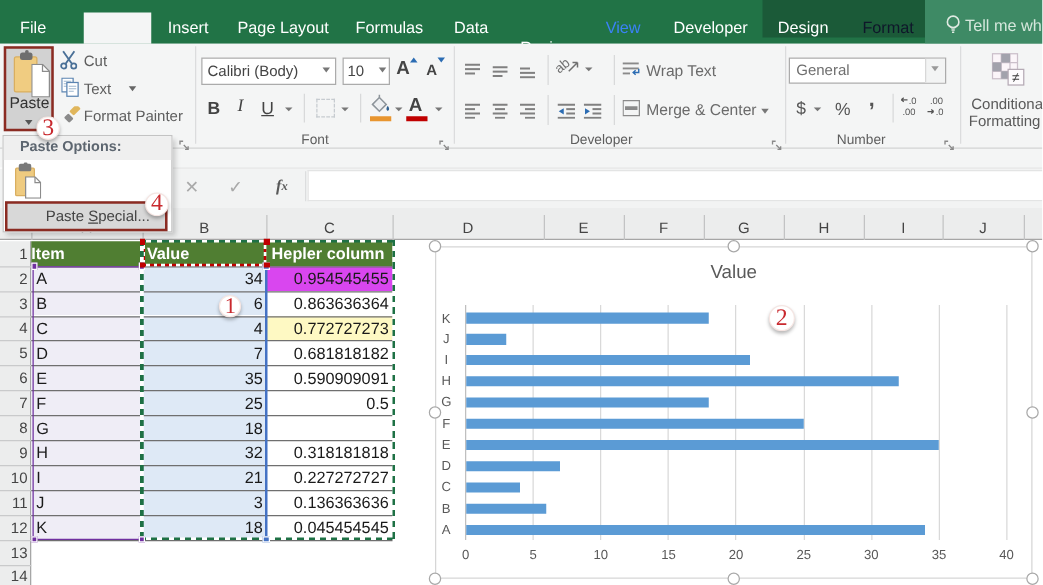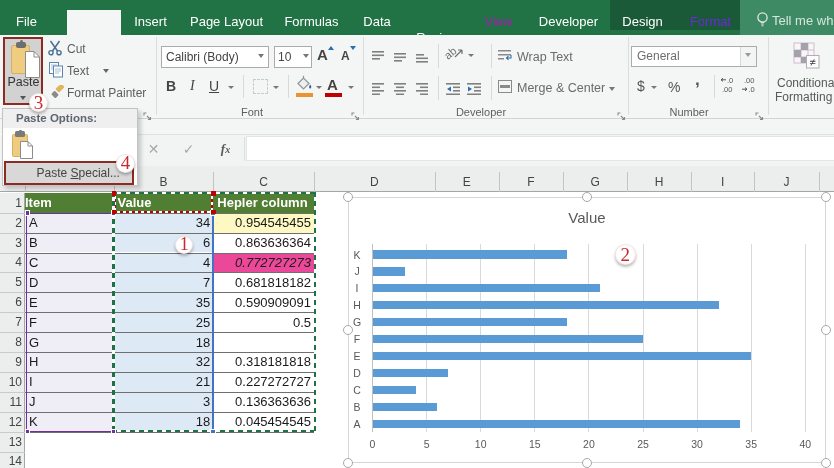--- a/index.html
+++ b/index.html
@@ -14,24 +14,24 @@
 <div class="a" style="left:0;top:0;width:834px;height:35px;background:#217346"></div>
 <div class="a" style="left:610px;top:0;width:130px;height:30px;background:#1B5A38"></div>
 <div class="a" style="left:740px;top:0;width:94px;height:35px;background:#3E8A65"></div>
 <div class="a" style="left:67px;top:10px;width:54px;height:25px;background:#F4F5F5"></div>
 <div class="a ct" style="left:-28.5px;top:13px;width:110px;height:16px;font-size:13px;color:#fff;">File</div>
 <div class="a ct" style="left:95.5px;top:13px;width:110px;height:16px;font-size:13px;color:#fff;">Insert</div>
 <div class="a ct" style="left:171.5px;top:13px;width:110px;height:16px;font-size:13px;color:#fff;">Page Layout</div>
 <div class="a ct" style="left:256.5px;top:13px;width:110px;height:16px;font-size:13px;color:#fff;">Formulas</div>
 <div class="a ct" style="left:322.0px;top:13px;width:110px;height:16px;font-size:13px;color:#fff;">Data</div>
 <div class="a ct" style="left:382.5px;top:29px;width:110px;height:16px;font-size:13px;color:#fff;">Review</div>
-<div class="a ct" style="left:443.5px;top:13px;width:110px;height:16px;font-size:13px;color:#a21caf;">View</div>
+<div class="a ct" style="left:443.5px;top:13px;width:110px;height:16px;font-size:13px;color:#3b82f6;">View</div>
 <div class="a ct" style="left:513.5px;top:13px;width:110px;height:16px;font-size:13px;color:#fff;">Developer</div>
 <div class="a ct" style="left:587.5px;top:13px;width:110px;height:16px;font-size:13px;color:#fff;">Design</div>
-<div class="a ct" style="left:655.5px;top:13px;width:110px;height:16px;font-size:13px;color:#6d28d9;">Format</div>
+<div class="a ct" style="left:655.5px;top:13px;width:110px;height:16px;font-size:13px;color:#0f172a;">Format</div>
 <svg class="a" style="left:755px;top:11px" width="15" height="17" viewBox="0 0 15 17">
       <circle cx="7.5" cy="6.5" r="4.6" fill="none" stroke="#DFEAE2" stroke-width="1.3"></circle>
       <path d="M5.8 11.2 h3.4 M6.2 13 h2.6 M6.6 14.8 h1.8" stroke="#DFEAE2" stroke-width="1.1" fill="none"></path>
     </svg>
 <div class="a" style="left:772px;top:13px;width:70px;height:16px;font-size:13px;color:#D5E7DC;">Tell me wha</div>
 <div class="a" style="left:0;top:35px;width:834px;height:99px;background:#F4F5F5"></div>
 <div class="vline" style="left:156px;top:37px;height:78px;background:#DBDCDD"></div>
 <div class="vline" style="left:362.5px;top:37px;height:78px;background:#DBDCDD"></div>
 <div class="vline" style="left:627.5px;top:37px;height:78px;background:#DBDCDD"></div>
 <div class="vline" style="left:768px;top:37px;height:78px;background:#DBDCDD"></div>
@@ -263,27 +263,27 @@
 <div class="hline" style="left:0;top:411.7px;width:25px;background:#C9CACB"></div>
 <div class="a" style="left:0;top:431.6px;width:22px;height:19.9px;font-size:12px;color:#444;text-align:right;display:flex;align-items:center;justify-content:flex-end;">13</div>
 <div class="hline" style="left:0;top:431.6px;width:25px;background:#C9CACB"></div>
 <div class="a" style="left:0;top:451.5px;width:22px;height:19.9px;font-size:12px;color:#444;text-align:right;display:flex;align-items:center;justify-content:flex-end;">14</div>
 <div class="hline" style="left:0;top:451.5px;width:25px;background:#C9CACB"></div>
 <div class="a" style="left:25px;top:192.8px;width:88.5px;height:19.9px;background:#507E32;color:#fff;font-size:13px;display:flex;align-items:center;padding-left:0;font-weight:bold;">Item</div>
 <div class="a" style="left:113.5px;top:192.8px;width:99.80000000000001px;height:19.9px;background:#507E32;color:#fff;font-size:13px;display:flex;align-items:center;padding-left:4px;font-weight:bold;">Value</div>
 <div class="a" style="left:213.3px;top:192.8px;width:100.69999999999999px;height:19.9px;background:#507E32;color:#fff;font-size:13px;display:flex;align-items:center;padding-left:4px;font-weight:bold;">Hepler column</div>
 <div class="a" style="left:25px;top:212.7px;width:88.5px;height:19.9px;background:#EFEDF6;color:#1a1a1a;font-size:13px;display:flex;align-items:center;padding-left:4px;">A</div>
 <div class="a" style="left:113.5px;top:212.7px;width:99.80000000000001px;height:19.9px;background:#DEE9F6;color:#1a1a1a;font-size:13px;display:flex;align-items:center;justify-content:flex-end;padding-right:3px;">34</div>
-<div class="a" style="left:213.3px;top:212.7px;width:100.69999999999999px;height:19.9px;background:#fef9c3;color:#1a1a1a;font-size:13px;display:flex;align-items:center;justify-content:flex-end;padding-right:3px;">0.954545455</div>
+<div class="a" style="left:213.3px;top:212.7px;width:100.69999999999999px;height:19.9px;background:#d946ef;color:#1a1a1a;font-size:13px;display:flex;align-items:center;justify-content:flex-end;padding-right:3px;">0.954545455</div>
 <div class="a" style="left:25px;top:232.6px;width:88.5px;height:19.9px;background:#EFEDF6;color:#1a1a1a;font-size:13px;display:flex;align-items:center;padding-left:4px;">B</div>
 <div class="a" style="left:113.5px;top:232.6px;width:99.80000000000001px;height:19.9px;background:#DEE9F6;color:#1a1a1a;font-size:13px;display:flex;align-items:center;justify-content:flex-end;padding-right:3px;">6</div>
 <div class="a" style="left:213.3px;top:232.6px;width:100.69999999999999px;height:19.9px;background:#fff;color:#1a1a1a;font-size:13px;display:flex;align-items:center;justify-content:flex-end;padding-right:3px;">0.863636364</div>
 <div class="a" style="left:25px;top:252.5px;width:88.5px;height:19.9px;background:#EFEDF6;color:#1a1a1a;font-size:13px;display:flex;align-items:center;padding-left:4px;">C</div>
 <div class="a" style="left:113.5px;top:252.5px;width:99.80000000000001px;height:19.9px;background:#DEE9F6;color:#1a1a1a;font-size:13px;display:flex;align-items:center;justify-content:flex-end;padding-right:3px;">4</div>
-<div class="a" style="left:213.3px;top:252.5px;width:100.69999999999999px;height:19.9px;background:#ec4899;color:#1a1a1a;font-size:13px;display:flex;align-items:center;justify-content:flex-end;padding-right:3px;font-style:italic;">0.772727273</div>
+<div class="a" style="left:213.3px;top:252.5px;width:100.69999999999999px;height:19.9px;background:#fef9c3;color:#1a1a1a;font-size:13px;display:flex;align-items:center;justify-content:flex-end;padding-right:3px;">0.772727273</div>
 <div class="a" style="left:25px;top:272.4px;width:88.5px;height:19.9px;background:#EFEDF6;color:#1a1a1a;font-size:13px;display:flex;align-items:center;padding-left:4px;">D</div>
 <div class="a" style="left:113.5px;top:272.4px;width:99.80000000000001px;height:19.9px;background:#DEE9F6;color:#1a1a1a;font-size:13px;display:flex;align-items:center;justify-content:flex-end;padding-right:3px;">7</div>
 <div class="a" style="left:213.3px;top:272.4px;width:100.69999999999999px;height:19.9px;background:#fff;color:#1a1a1a;font-size:13px;display:flex;align-items:center;justify-content:flex-end;padding-right:3px;">0.681818182</div>
 <div class="a" style="left:25px;top:292.3px;width:88.5px;height:19.9px;background:#EFEDF6;color:#1a1a1a;font-size:13px;display:flex;align-items:center;padding-left:4px;">E</div>
 <div class="a" style="left:113.5px;top:292.3px;width:99.80000000000001px;height:19.9px;background:#DEE9F6;color:#1a1a1a;font-size:13px;display:flex;align-items:center;justify-content:flex-end;padding-right:3px;">35</div>
 <div class="a" style="left:213.3px;top:292.3px;width:100.69999999999999px;height:19.9px;background:#fff;color:#1a1a1a;font-size:13px;display:flex;align-items:center;justify-content:flex-end;padding-right:3px;">0.590909091</div>
 <div class="a" style="left:25px;top:312.2px;width:88.5px;height:19.9px;background:#EFEDF6;color:#1a1a1a;font-size:13px;display:flex;align-items:center;padding-left:4px;">F</div>
 <div class="a" style="left:113.5px;top:312.2px;width:99.80000000000001px;height:19.9px;background:#DEE9F6;color:#1a1a1a;font-size:13px;display:flex;align-items:center;justify-content:flex-end;padding-right:3px;">25</div>
 <div class="a" style="left:213.3px;top:312.2px;width:100.69999999999999px;height:19.9px;background:#fff;color:#1a1a1a;font-size:13px;display:flex;align-items:center;justify-content:flex-end;padding-right:3px;">0.5</div>
 <div class="a" style="left:25px;top:332.1px;width:88.5px;height:19.9px;background:#EFEDF6;color:#1a1a1a;font-size:13px;display:flex;align-items:center;padding-left:4px;">G</div>

